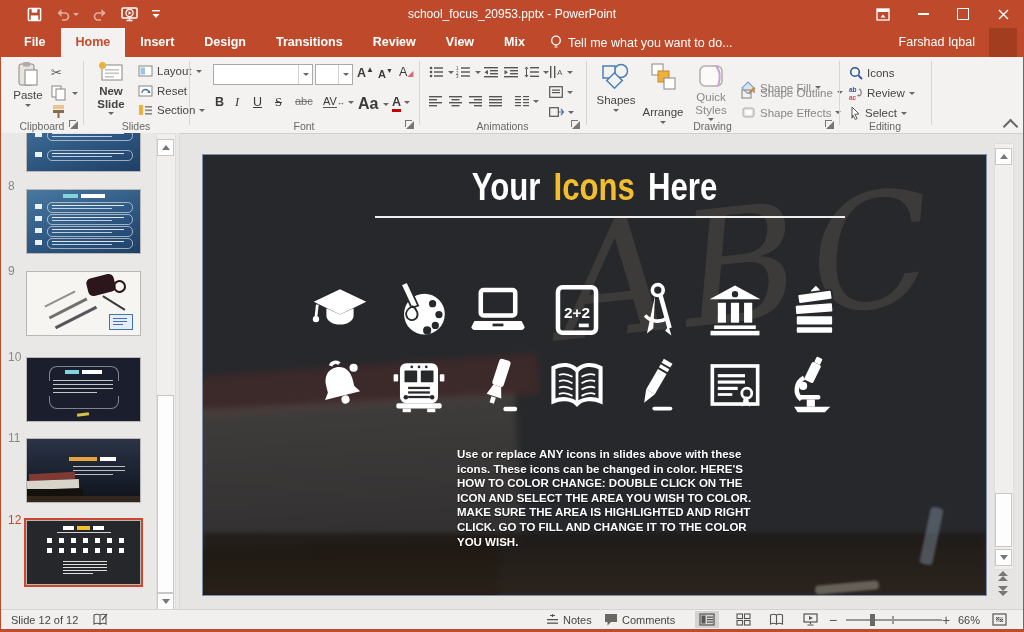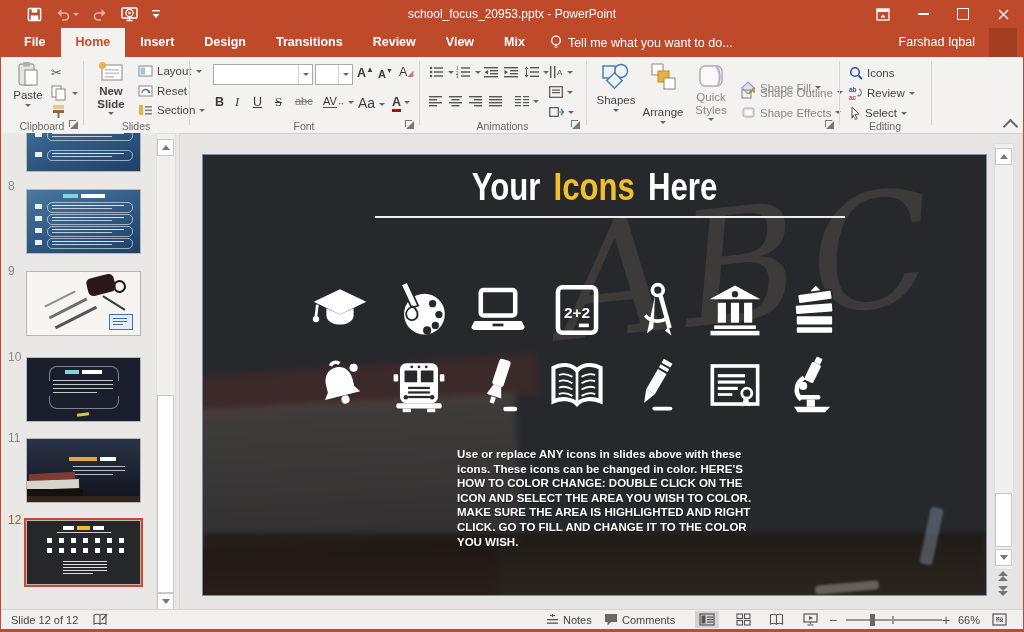--- a/index.html
+++ b/index.html
@@ -273,21 +273,21 @@
       </div>
     <div class="fbtn" style="left:356px;top:8px;font-weight:bold;">A<span style="font-size:8px;vertical-align:super;">▲</span></div>
     <div class="fbtn" style="left:377px;top:10px;font-size:11px;font-weight:bold;">A<span style="font-size:7px;vertical-align:super;">▼</span></div>
     <div class="fbtn" style="left:398px;top:8px;">A<span style="font-size:8px;color:#D86B77;">◢</span></div>
     <div class="fbtn" style="left:214px;top:38px;font-weight:bold;">B</div>
     <div class="fbtn" style="left:234px;top:38px;font-style:italic;font-family:'Liberation Serif',serif;">I</div>
     <div class="fbtn" style="left:252px;top:38px;text-decoration:underline;">U</div>
     <div class="fbtn" style="left:274px;top:38px;text-decoration:line-through;font-family:'Liberation Serif',serif;">S</div>
     <div class="fbtn" style="left:294px;top:38px;font-size:11px;text-decoration:line-through;color:#777;">abc</div>
     <div class="fbtn" style="left:322px;top:38px;font-size:11px;"><span style="border-bottom:1px solid #555;">AV</span><span style="font-size:8px;">↔</span> <span class="dd"></span></div>
-    <div class="fbtn" style="left:357px;top:38px;font-size:14px;"><span>Aa</span> <span class="dd"></span></div>
+    <div class="fbtn" style="left:357px;top:38px;font-size:16px;font-weight:bold;"><span>Aa</span> <span class="dd"></span></div>
     <div class="fbtn" style="left:391px;top:38px;font-weight:bold;"><span style="border-bottom:3px solid #C00000;">A</span> <span class="dd"></span></div>
     <div class="glabel" style="left:188px;width:230px;">Font</div>
     <div class="launcher" style="left:404px;bottom:3px;"></div>
     <div class="gsep" style="left:418px;"></div>
 
     <div class="smallbtn" style="left:428px;top:9px;">
         <span>
           <svg width="15" height="12" viewBox="0 0 15 12">
             <circle cx="2" cy="2" r="1.3" fill="#555"></circle>
             <circle cx="2" cy="6" r="1.3" fill="#555"></circle>
@@ -488,20 +488,21 @@
     <div class="smallbtn" style="left:740px;top:49px;color:#8a8886;">
         <span>
           <svg width="15" height="13" viewBox="0 0 15 13">
             <rect x="2" y="2" width="11" height="9" rx="2" fill="#E2E0DE" stroke="#AFADAB"></rect>
             <rect x="4" y="4" width="7" height="5" rx="1" fill="#FBFAF9"></rect>
           </svg>
         </span>
         <span>Shape Effects</span>
         <span class="dd"></span>
       </div>
+    <div class="glabel" style="left:585px;width:253px;">Drawing</div>
     <div class="launcher" style="left:824px;bottom:3px;"></div>
     <div class="gsep" style="left:838px;"></div>
 
     <div class="smallbtn" style="left:848px;top:9px;">
         <span>
           <svg width="14" height="14" viewBox="0 0 14 14">
             <circle cx="6" cy="6" r="4.3" fill="none" stroke="#2B579A" stroke-width="1.6"></circle>
             <path d="M9.5 9.5 L13 13" stroke="#2B579A" stroke-width="1.8"></path>
           </svg>
         </span>

